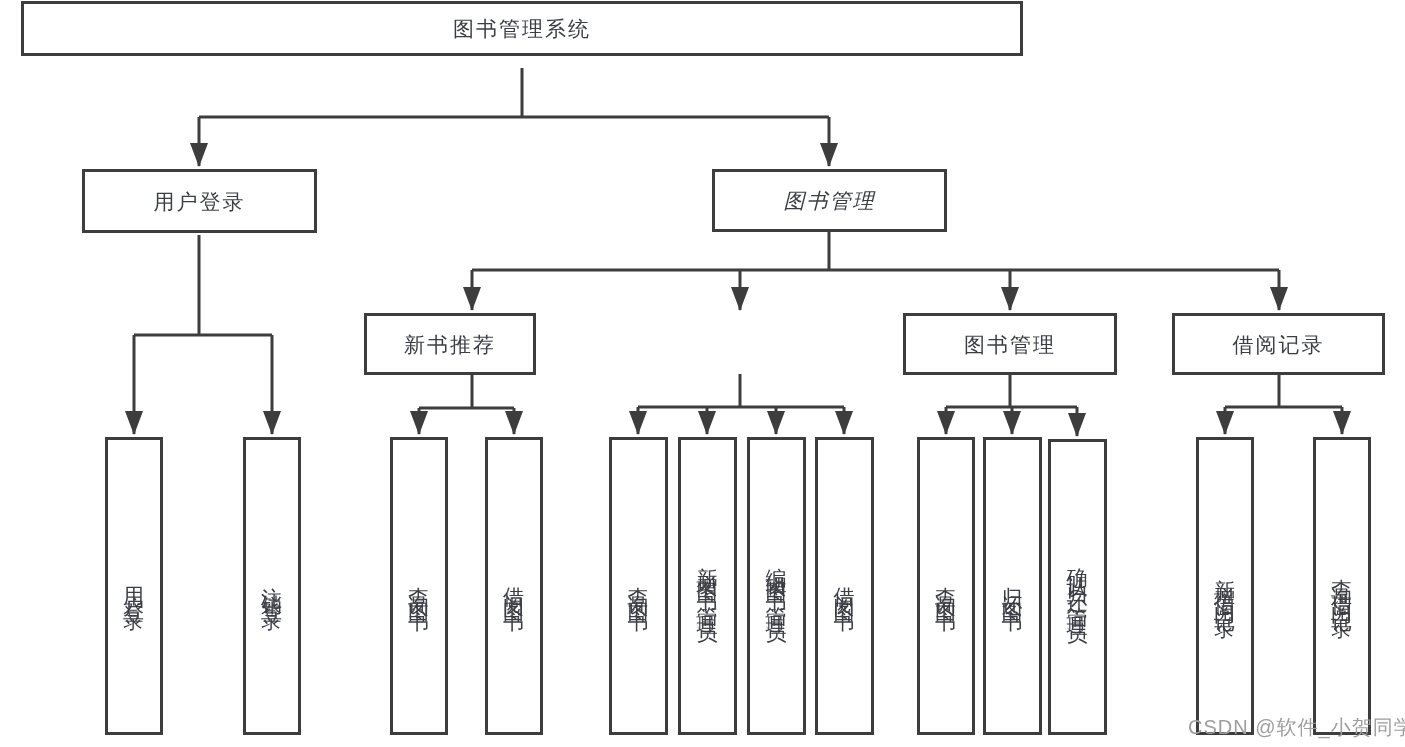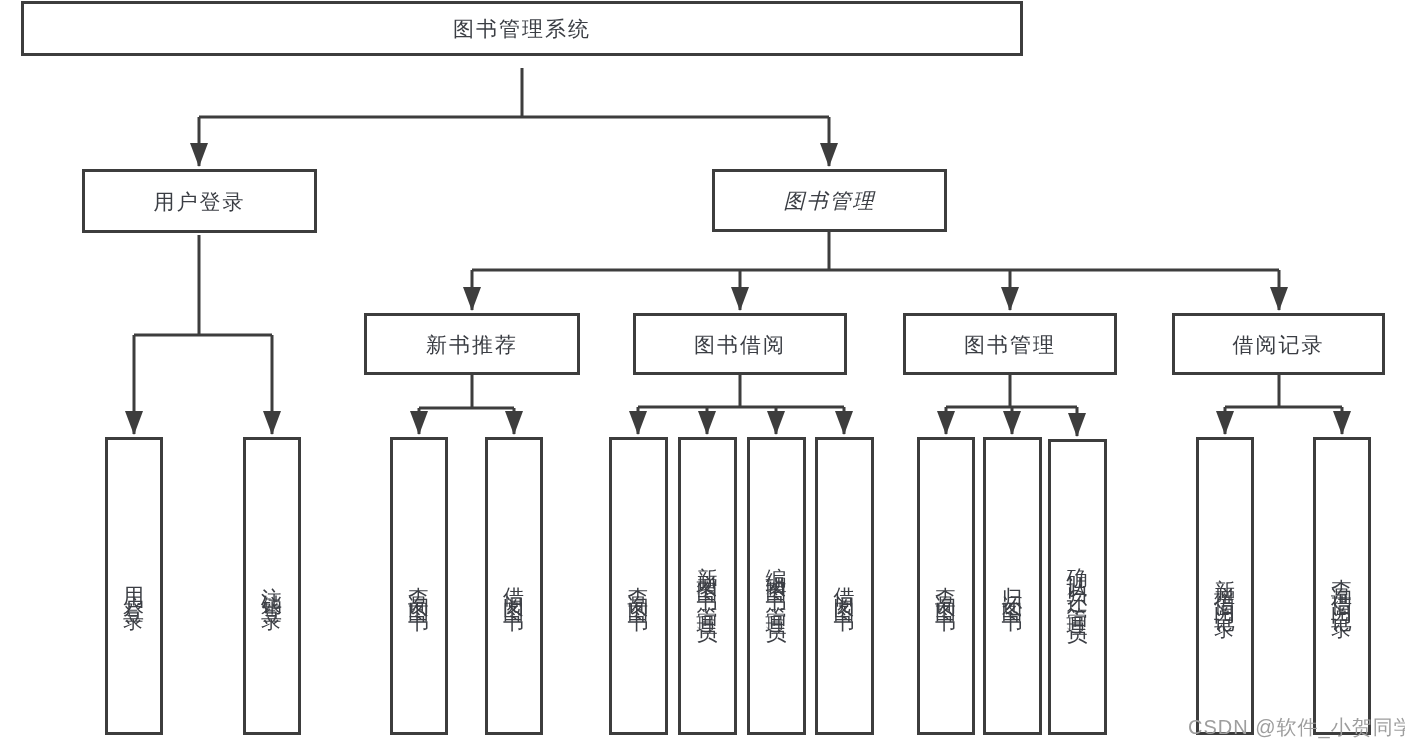--- a/index.html
+++ b/index.html
@@ -107,25 +107,22 @@
     <span class="label">图书管理系统</span>
   </div>
 
   <div class="node hbox" style="left:82px; top:169px; width:235px; height:64px;">
     <span class="label">用户登录</span>
   </div>
   <div class="node hbox" style="left:712px; top:169px; width:235px; height:63px;font-style:italic;">
     <span class="label">图书管理</span>
   </div>
 
-  <div class="node hbox" style="left:364px; top:313px; width:216px; height:62px;">
+  <div class="node hbox" style="left:364px; top:313px; width:172px; height:62px;">
     <span class="label">新书推荐</span>
-  </div>
-  <div class="node hbox" style="left:633px; top:313px; width:214px; height:62px;">
-    <span class="label">图书借阅</span>
   </div>
   <div class="node hbox" style="left:903px; top:313px; width:214px; height:62px;">
     <span class="label">图书管理</span>
   </div>
   <div class="node hbox" style="left:1172px; top:313px; width:213px; height:62px;">
     <span class="label">借阅记录</span>
   </div>
 
   <div class="node vbox" style="left:105px; top:437px; width:58px; height:298px;">
     <span class="label">用户登录</span>

